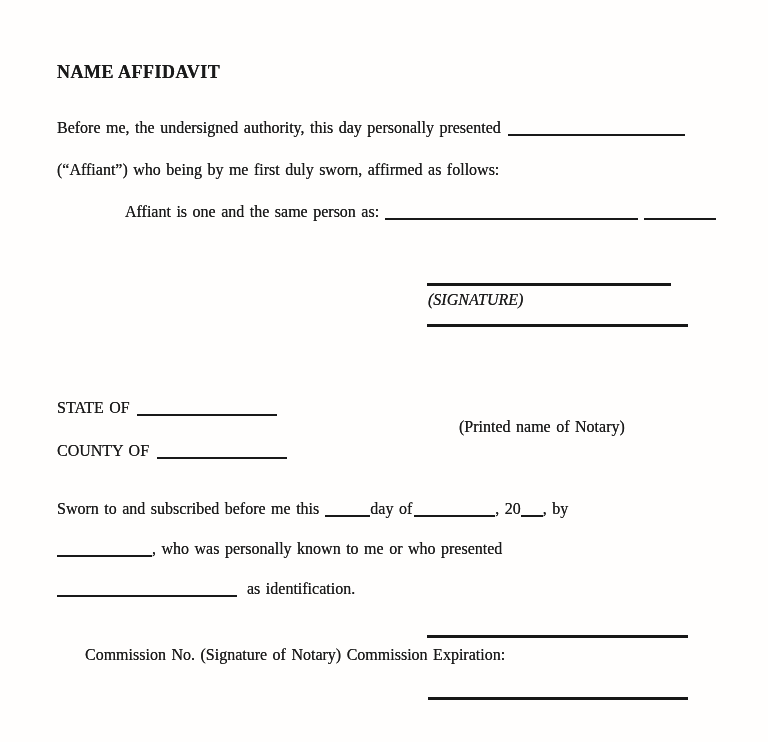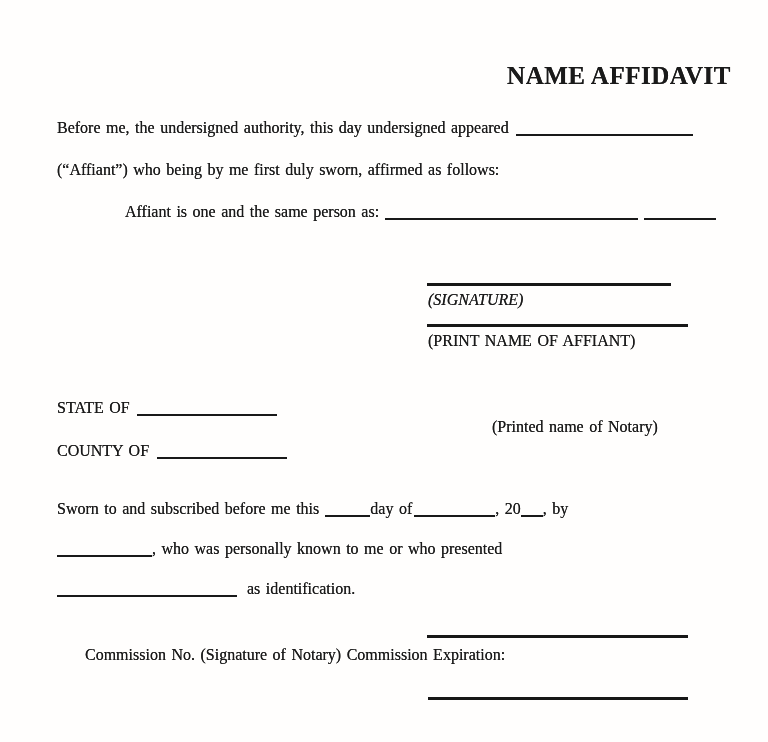--- a/index.html
+++ b/index.html
@@ -16,22 +16,22 @@
   .page * { box-sizing:border-box; }
   .abs { position:absolute; }
   .txt {
     line-height:20px;
     word-spacing:1.5px;
     text-shadow:0 0 0.6px rgba(20,20,20,0.85);
     white-space:nowrap;
   }
   .title {
     top:62px; left:57px; width:674px;
-    text-align:right;
-    font-size:25px; font-weight:bold;
+    text-align:left;
+    font-size:18px; font-weight:bold;
     letter-spacing:0.5px;
     text-shadow:0 0 0.6px rgba(20,20,20,0.9);
   }
   .blank {
     display:inline-block;
     height:10px;
     border-bottom:2px solid #191919;
     vertical-align:-3px;
   }
   .rule {
@@ -51,35 +51,34 @@
   .w95{width:95px;}
   .w180{width:180px;margin-right:10px;}
 </style>
 </head>
 <body>
 
 <div class="page">
 
   <div class="abs title">NAME AFFIDAVIT</div>
 
-  <div class="abs txt" style="top:118px;left:57px;"><span>Before me, the undersigned authority, this day undersigned appeared</span><span class="blank w177"></span></div>
+  <div class="abs txt" style="top:118px;left:57px;"><span>Before me, the undersigned authority, this day personally presented</span><span class="blank w177"></span></div>
 
   <div class="abs txt" style="top:160px;left:57px;"><span>(“Affiant”) who being by me first duly sworn, affirmed as follows:</span></div>
 
   <div class="abs txt" style="top:202px;left:125px;"><span>Affiant is one and the same person as:</span><span class="blank w253"></span><span class="blank w72"></span></div>
 
   <div class="rule" style="top:283px;left:427px;width:244px;"></div>
   <div class="abs txt" style="top:290px;left:428px;font-style:italic;">(SIGNATURE)</div>
 
   <div class="rule" style="top:324px;left:427px;width:261px;"></div>
-  <div class="abs txt" style="top:331px;left:428px;">(PRINT NAME OF AFFIANT)</div>
 
   <div class="abs txt" style="top:398px;left:57px;"><span>STATE OF</span><span class="blank w140"></span></div>
 
-  <div class="abs txt" style="top:417px;left:492px;">(Printed name of Notary)</div>
+  <div class="abs txt" style="top:417px;left:459px;">(Printed name of Notary)</div>
 
   <div class="abs txt" style="top:441px;left:57px;"><span>COUNTY OF</span><span class="blank w130"></span></div>
 
   <div class="abs txt" style="top:499px;left:57px;"><span>Sworn to and subscribed before me this</span><span class="blank w45"></span><span>day of</span><span class="blank w81"></span><span>, 20</span><span class="blank w22"></span><span>, by</span></div>
 
   <div class="abs txt" style="top:539px;left:57px;"><span class="blank w95"></span><span>, who was personally known to me or who presented</span></div>
 
   <div class="abs txt" style="top:579px;left:57px;text-align:center;"><span class="blank w180"></span><span>as identification.</span></div>
 
   <div class="rule" style="top:635px;left:427px;width:261px;"></div>

